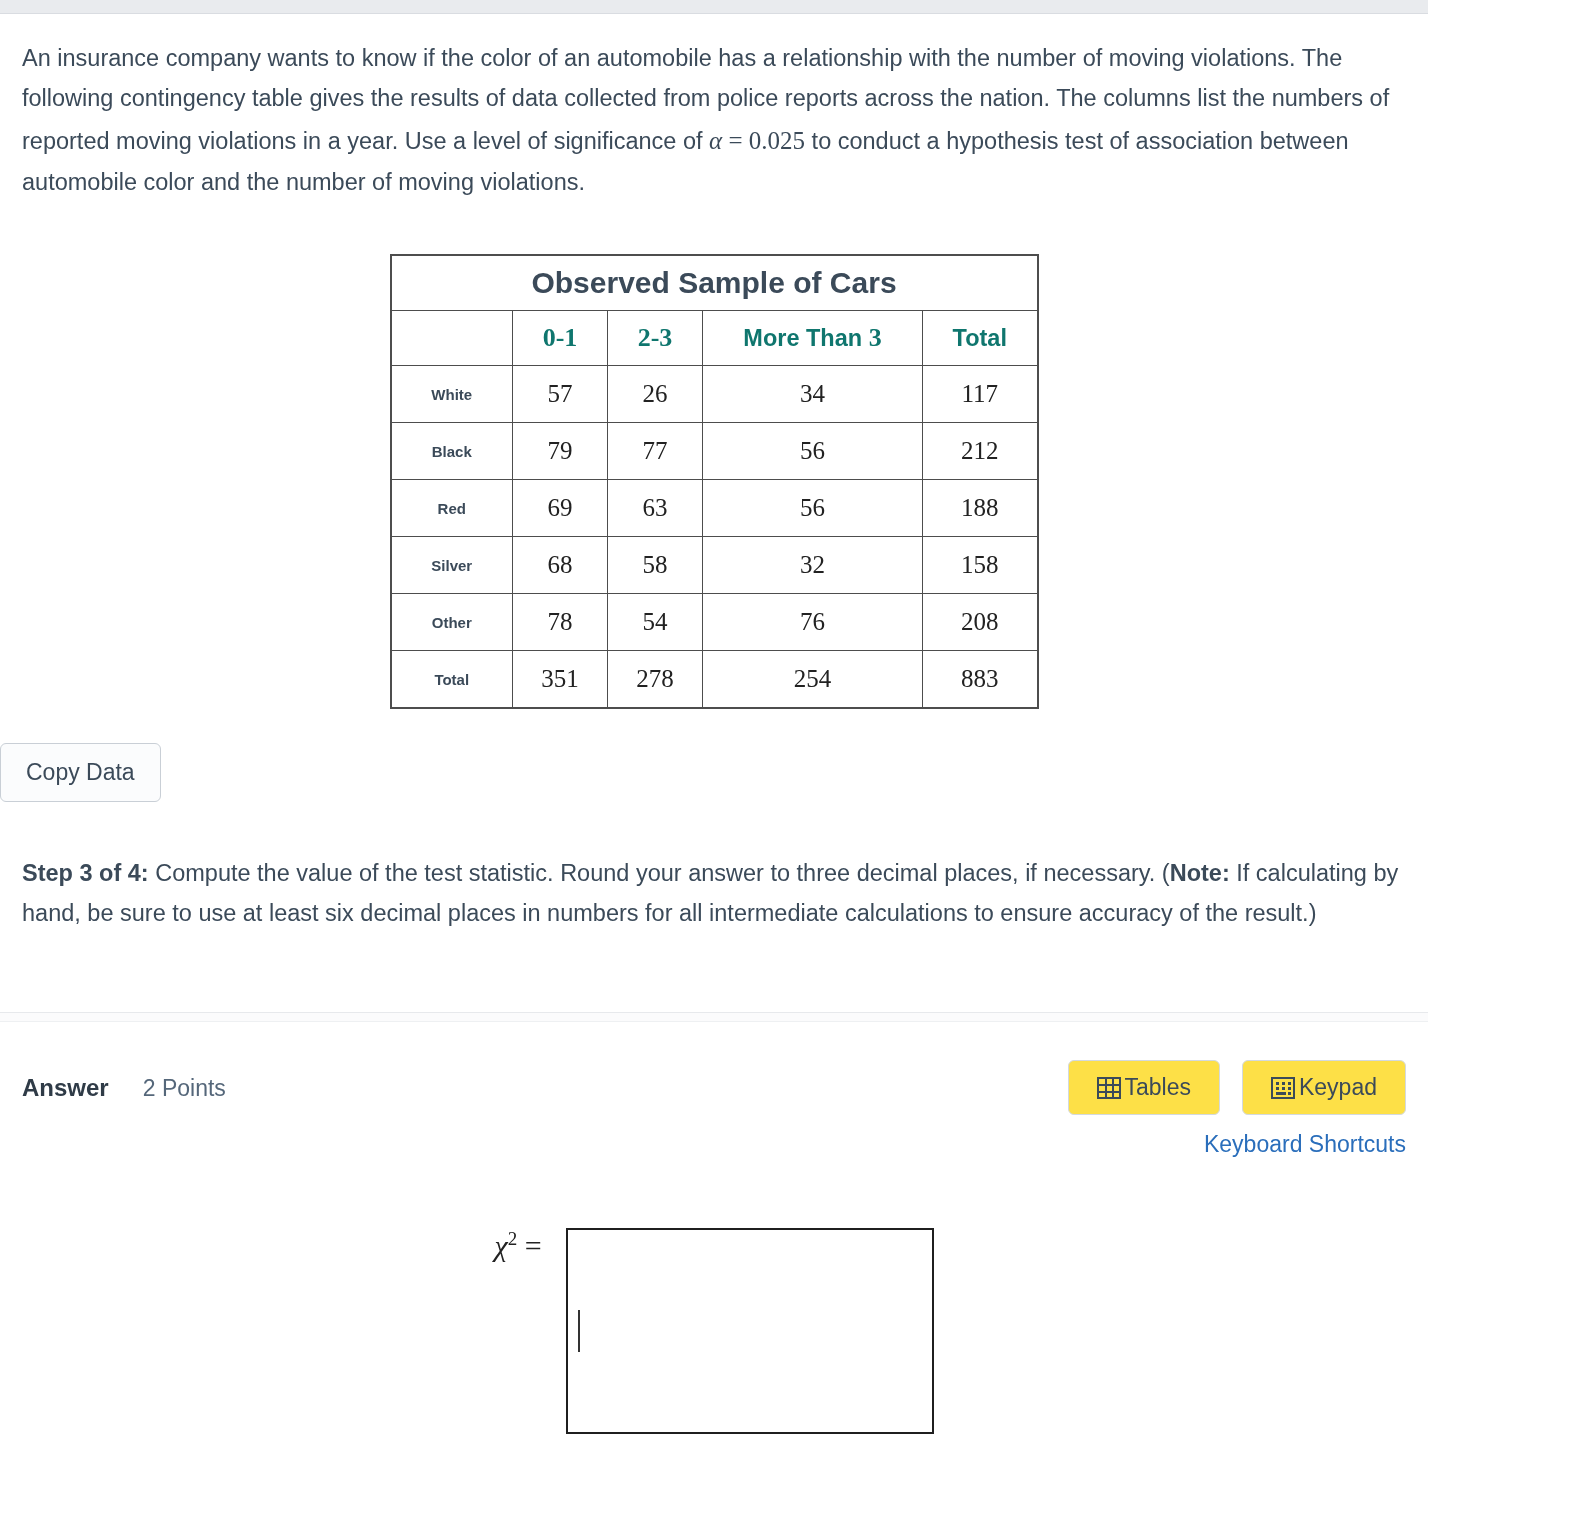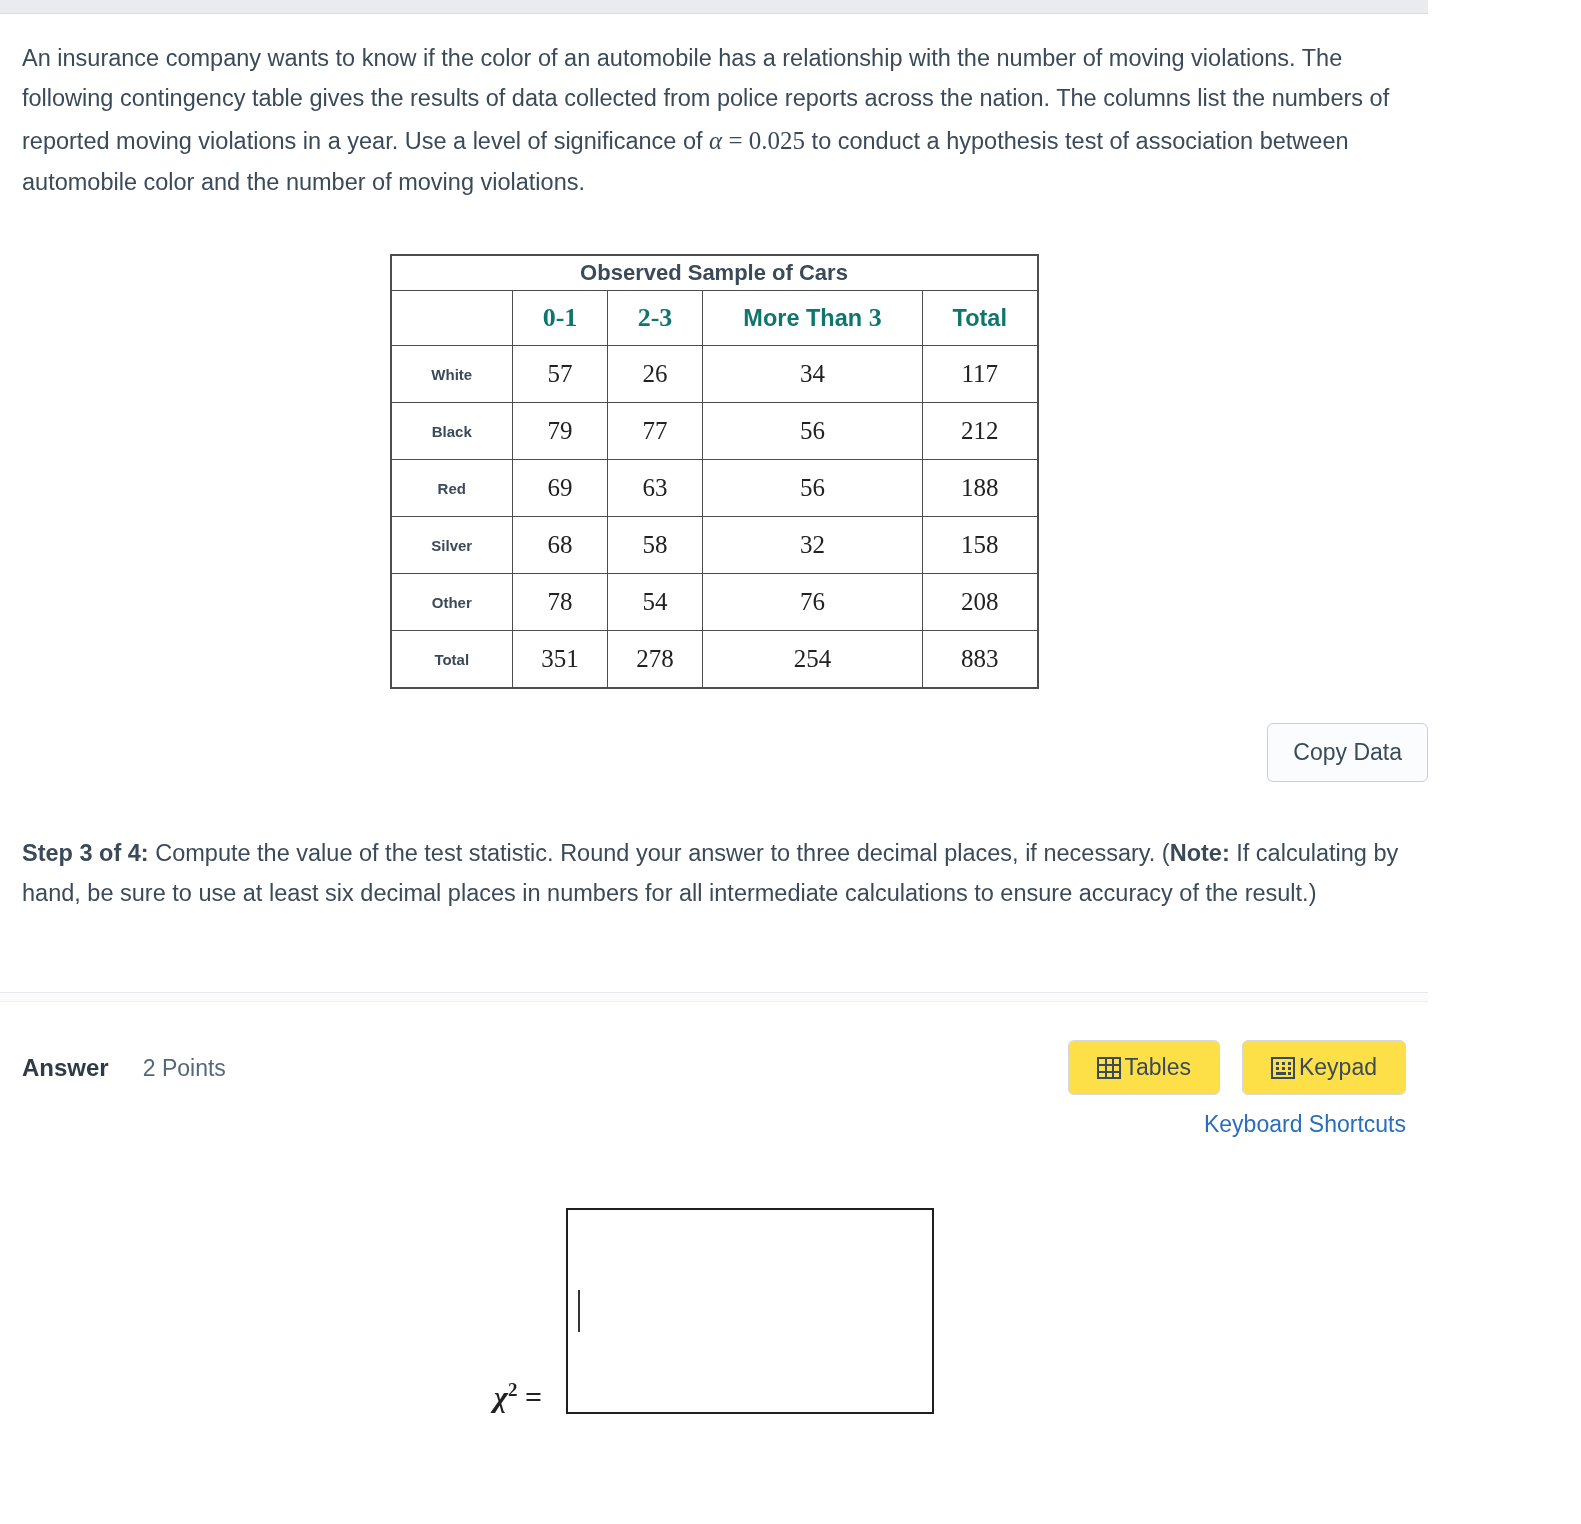--- a/index.html
+++ b/index.html
@@ -40,24 +40,24 @@
   table.obs-table {
     border-collapse: collapse;
     border: 2px solid #4d4d4d;
   }
   table.obs-table th, table.obs-table td {
     border: 1.5px solid #4d4d4d;
     text-align: center;
     vertical-align: middle;
   }
   .obs-title {
-    font-size: 22px;
+    font-size: 30px;
     font-weight: bold;
     color: #3b4a59;
-    padding: 4px 10px;
+    padding: 10px 10px;
   }
   .col-head {
     font-size: 23.5px;
     font-weight: bold;
     color: #0f766e;
     padding: 12px 18px;
   }
   .col-head.serif-head { font-family: "Liberation Serif", serif; font-size: 26px; }
   .serif-num-head { font-family: "Liberation Serif", serif; font-size: 26px; font-weight: bold; }
   .row-label {
@@ -74,21 +74,21 @@
   }
   .c-label { width: 122px; }
   .c-01 { width: 95px; }
   .c-23 { width: 95px; }
   .c-more { width: 220px; }
   .c-total { width: 115px; }
   
   .copy-row {
     margin-top: 34px;
     display: flex;
-    justify-content: flex-end;
+    justify-content: flex-start;
   }
   .copy-btn {
     font-family: "Liberation Sans", sans-serif;
     font-size: 23px;
     color: #3b4a59;
     background: #fbfcfd;
     border: 1px solid #c9cfd6;
     border-radius: 6px;
     padding: 15px 25px;
     cursor: pointer;
@@ -156,24 +156,23 @@
     font-size: 23px;
     color: #2a6ebb;
     cursor: pointer;
     text-decoration: none;
   }
   
   .chi-row {
     margin-top: 70px;
     display: flex;
     justify-content: center;
-    align-items: flex-end;
+    align-items: flex-start;
     gap: 24px;
     padding-right: 0;
-    font-weight: bold;
   }
   .chi-label {
     font-family: "Liberation Serif", serif;
     font-size: 30px;
     color: #222;
   }
   .chi-label .chi { font-style: italic; }
   .chi-label sup { font-size: 19px; }
   .answer-box {
     width: 368px;

